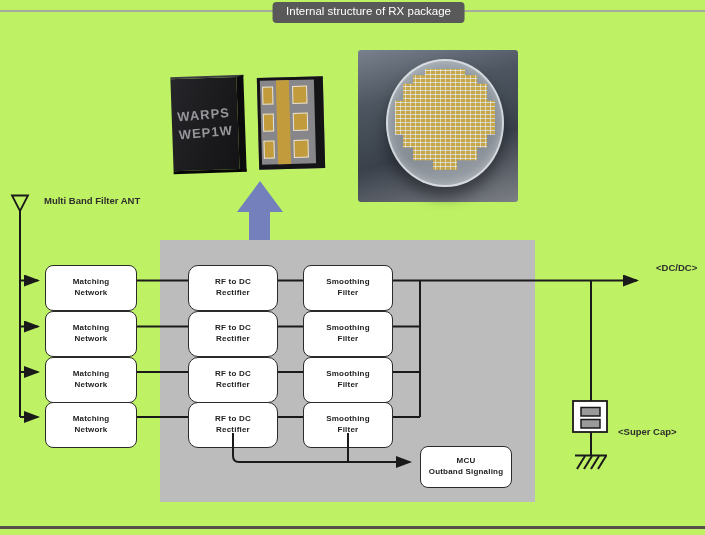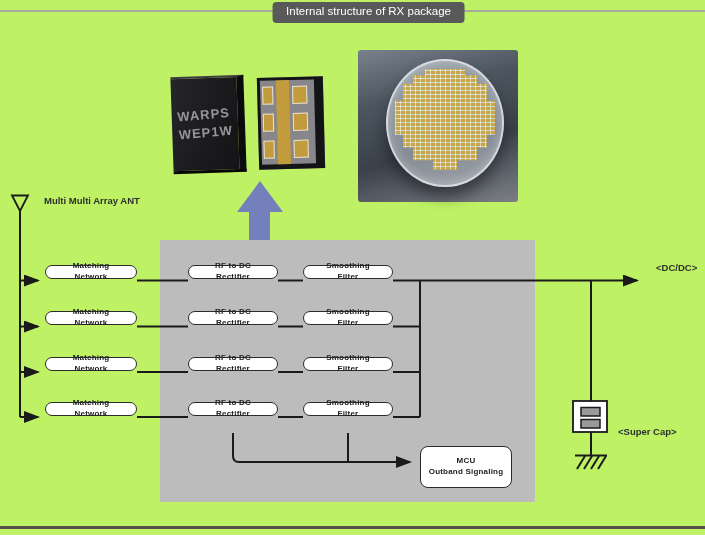--- a/index.html
+++ b/index.html
@@ -59,21 +59,21 @@
   }
   
   .panel{position:absolute;left:160px;top:240px;width:375px;height:262px;background:#bcbcbc;z-index:1;}
   .caption{
     position:absolute;left:160px;top:508px;width:375px;text-align:center;
     color:#5560c4;font-weight:bold;font-size:14.5px;z-index:5;
   }
   .blockbox{
     position:absolute;z-index:2;background:#ffffff;border:1.5px solid #2b2b2b;border-radius:8px;
     display:flex;flex-direction:column;align-items:center;justify-content:center;
-    font-size:8px;font-weight:600;color:#222;line-height:1.35;letter-spacing:0.2px;height:14px;
+    font-size:8px;font-weight:600;color:#222;line-height:1.35;letter-spacing:0.2px;height:46px;
     box-sizing:border-box;text-align:center;
   }
   .matching{left:45px;width:92px;}
   .rectifier{left:188px;width:90px;border-radius:10px;}
   .smoothing{left:303px;width:90px;justify-content:center;}
   .r1{top:265px;} .r2{top:311px;} .r3{top:356.5px;} .r4{top:401.5px;}
   .mcu{left:420px;top:446px;width:92px;height:42px;}
   .lbl{position:absolute;z-index:5;font-weight:bold;color:#2e2e2e;font-size:9.5px;white-space:nowrap;}
   .ant-lbl{left:44px;top:195px;}
   .dcdc-lbl{left:656px;top:262px;}
@@ -106,21 +106,21 @@
   </div>
 
   <div class="wafer-photo">
     <div class="wafer-disc">
       <div class="die-grid"></div>
     </div>
   </div>
 
   <div class="panel"></div>
 
-  <div class="lbl ant-lbl">Multi Multi Array ANT</div>
+  <div class="lbl ant-lbl">Multi Band Filter ANT</div>
   <div class="lbl dcdc-lbl">&lt;DC/DC&gt;</div>
   <div class="lbl scap-lbl">&lt;Super Cap&gt;</div>
 
   <div class="blockbox matching r1">
     <span>Matching</span>
     <span>Network</span>
   </div>
   <div class="blockbox rectifier r1">
     <span>RF to DC</span>
     <span>Rectifier</span>

